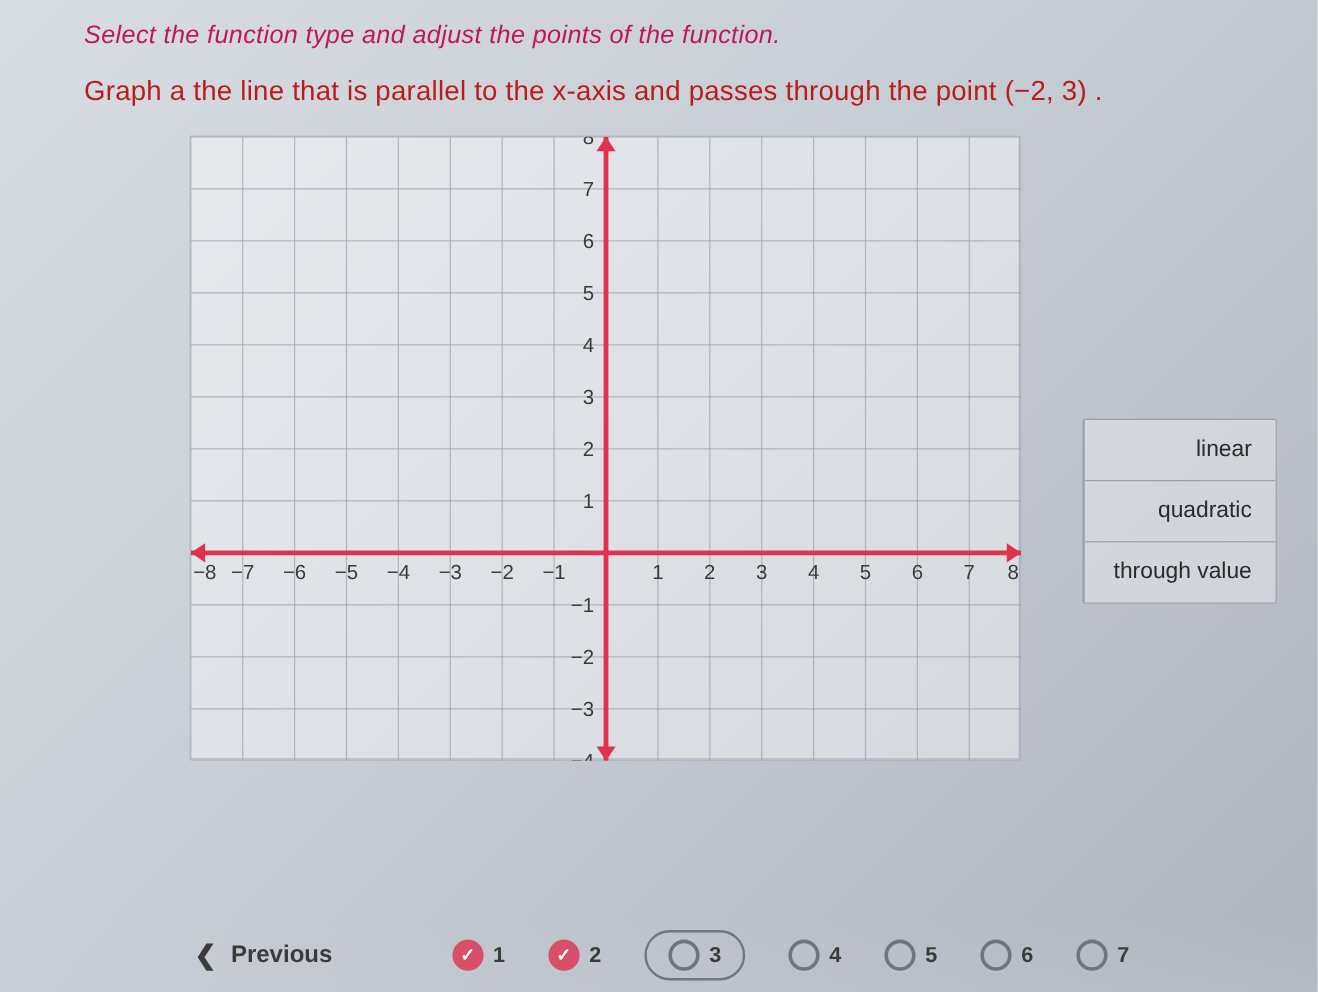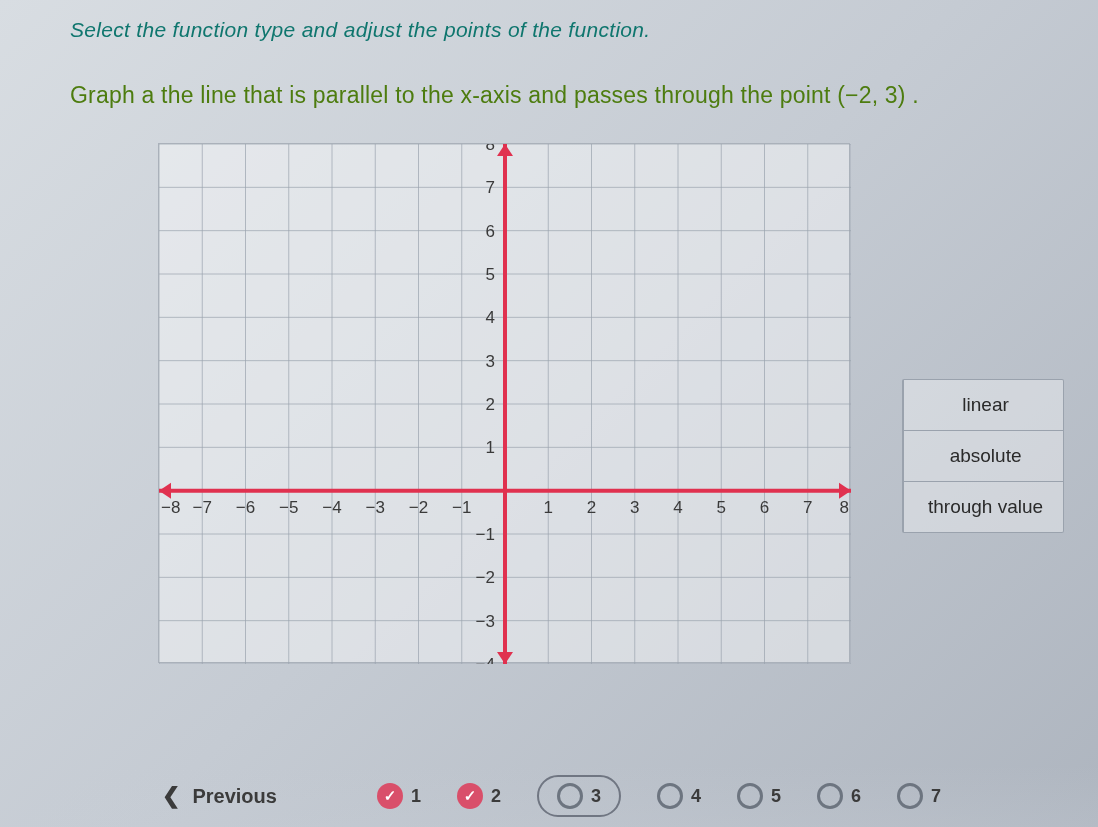--- a/index.html
+++ b/index.html
@@ -11,28 +11,28 @@
     overflow: hidden;
     color: #2a2a2a;
     position: relative;
   }
   .page {
     padding: 18px 30px 0 70px;
   }
   .hint {
     font-style: italic;
     font-size: 21px;
-    color: #0f766e;
+    color: #be185d;
     letter-spacing: 0.3px;
-    margin-bottom: 40px;
+    margin-bottom: 20px;
   }
   .question {
     font-size: 23px;
-    color: #4d7c0f;
-    margin-bottom: 34px;
+    color: #b91c1c;
+    margin-bottom: 24px;
     letter-spacing: 0.2px;
   }
   .content-row {
     display: flex;
     align-items: flex-start;
   }
   .graph-wrap {
     margin-left: 88px;
     position: relative;
     width: 692px;
@@ -50,21 +50,21 @@
     margin-left: 52px;
     margin-top: 236px;
     border: 1px solid #9aa2ad;
     border-left: 2px solid #9aa2ad;
     background: rgba(255,255,255,0.35);
     border-radius: 2px;
   }
   .side-panel .opt {
     padding: 14px 20px 14px 24px;
     font-size: 19px;
-    text-align: center;
+    text-align: right;
     border-bottom: 1px solid #9aa2ad;
     min-width: 140px;
     color: #2a2a2a;
     cursor: pointer;
   }
   .side-panel .opt:last-child { border-bottom: none; }
   .footer {
     position: absolute;
     left: 0; right: 0; bottom: 0;
     height: 62px;
@@ -196,21 +196,21 @@
           <text x="336" y="179.33333333333337" class="tick-label" text-anchor="end">4</text>
           <text x="336" y="136" class="tick-label" text-anchor="end">5</text>
           <text x="336" y="92.66666666666663" class="tick-label" text-anchor="end">6</text>
           <text x="336" y="49.33333333333337" class="tick-label" text-anchor="end">7</text>
           <text x="336" y="6" class="tick-label" text-anchor="end">8</text>
         </svg>
     </div>
 
     <div class="side-panel">
       <div class="opt">linear</div>
-      <div class="opt">absolute</div>
+      <div class="opt">quadratic</div>
       <div class="opt">through value</div>
     </div>
   </div>
 </div>
 
 <div class="footer">
   <div class="prev-btn">
     <span class="chev">❮</span>
     <span>Previous</span>
   </div>

